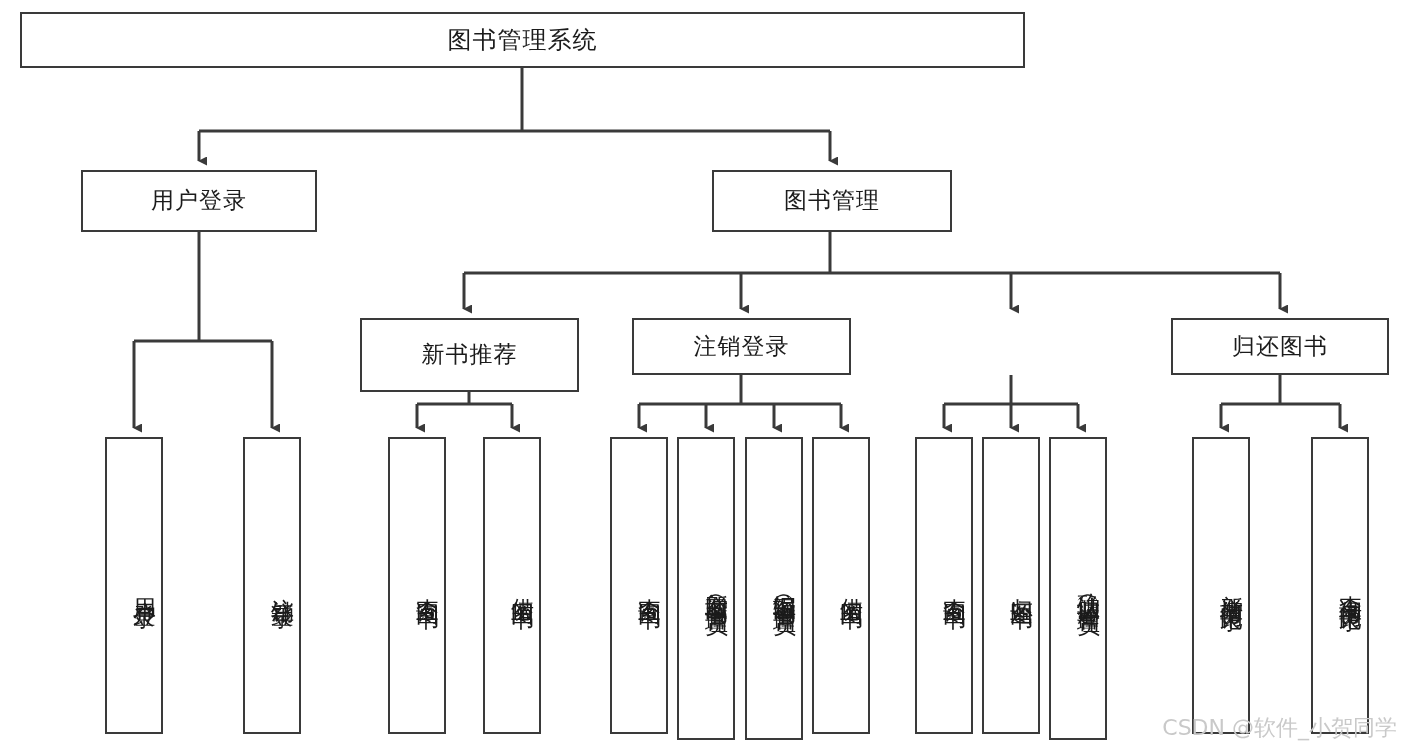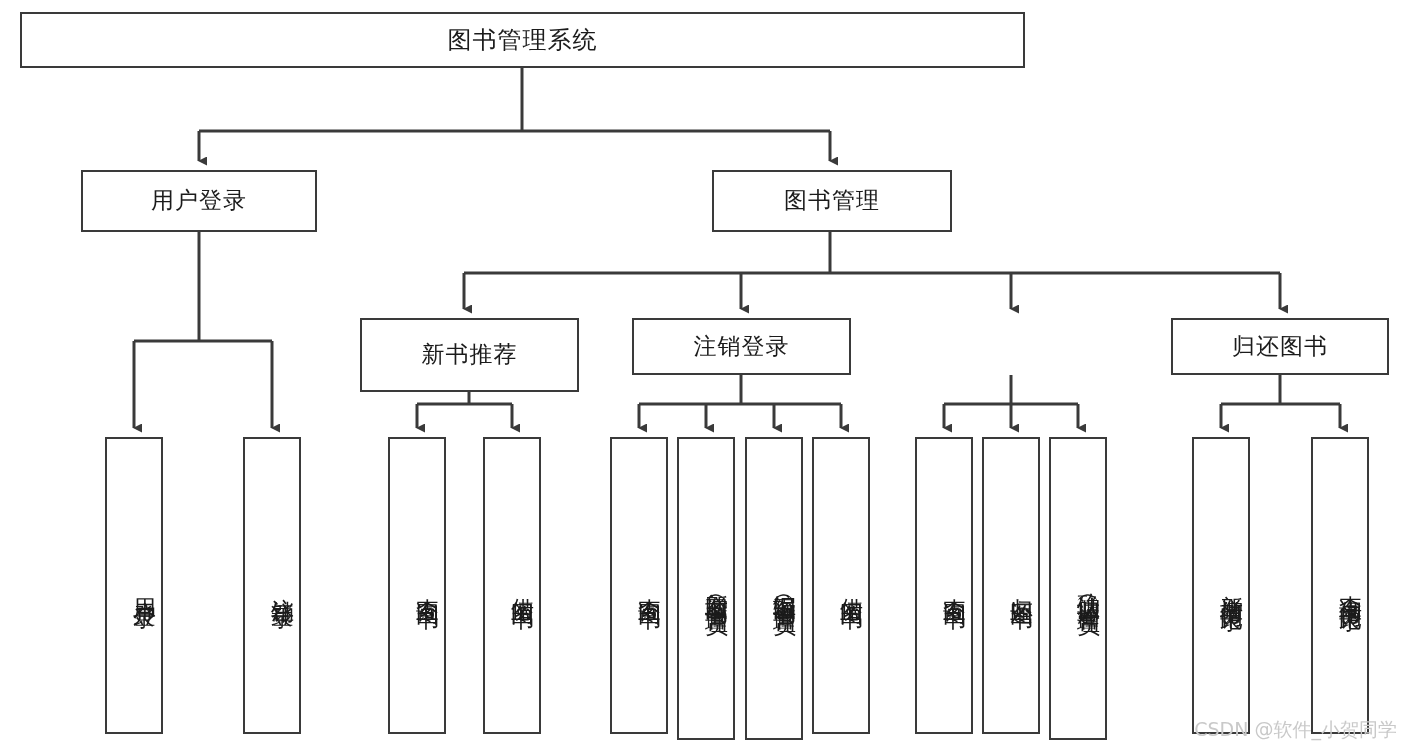--- a/index.html
+++ b/index.html
@@ -54,21 +54,21 @@
     display: block;
     white-space: nowrap;
   }
   #root-node {
     font-size: 24px;
   }
   #watermark {
     position: absolute;
     right: 8px;
     bottom: 4px;
-    font-size: 19px;
+    font-size: 22px;
     color: #c9c9c9;
     white-space: nowrap;
     user-select: none;
   }
 </style>
 </head>
 <body>
 
 <div id="diagram-root">
 

